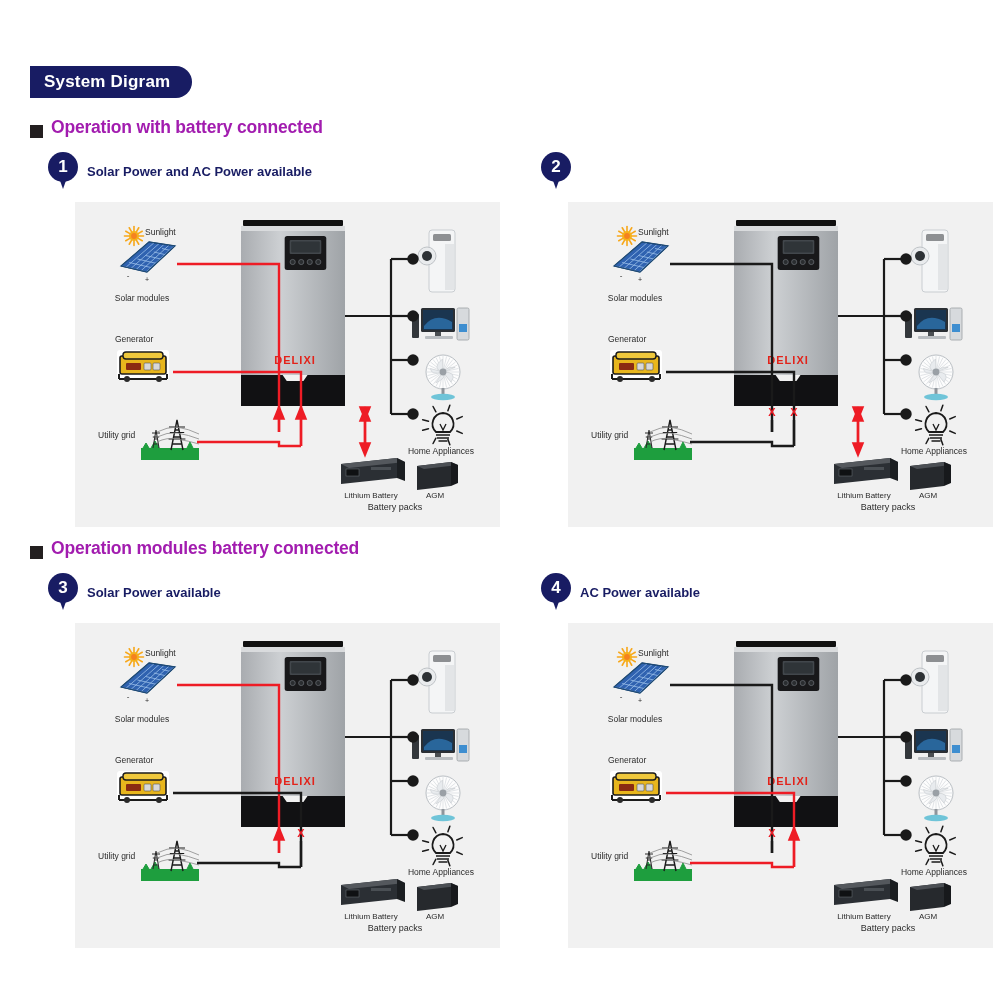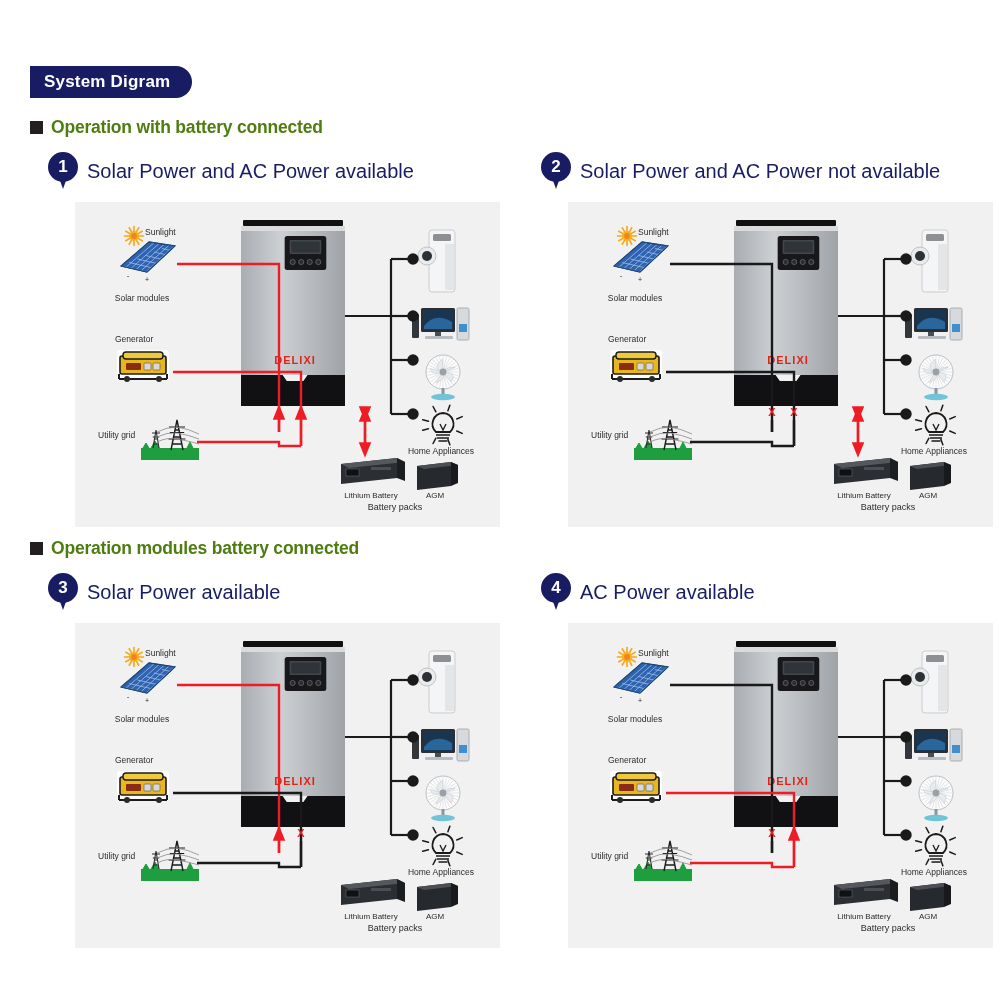--- a/index.html
+++ b/index.html
@@ -10,42 +10,42 @@
   .page { position:relative; width:1000px; height:1000px; }
 
   
   .title-badge {
     position:absolute; left:30px; top:66px; height:32px; padding:0 22px 0 14px;
     background:#181c63; border-radius:0 16px 16px 0;
     display:flex; align-items:center;
     color:#ffffff; font-size:17px; font-weight:bold; letter-spacing:.2px;
   }
   .section-head {
-    position:absolute; display:flex; align-items:center; gap:8px;
-    font-size:17.5px; font-weight:bold; color:#4d7c0f; letter-spacing:-.2px;
+    position:absolute; display:flex; align-items:flex-end; gap:8px;
+    font-size:17.5px; font-weight:bold; color:#a21caf; letter-spacing:-.2px;
   }
   .sq { width:13px; height:13px; background:#231f20; display:inline-block; }
 
   
   .pin-row { position:absolute; display:flex; align-items:center; gap:9px; }
   .pin { position:relative; width:30px; height:38px; flex:0 0 30px; }
   .pin .head {
     position:absolute; left:0; top:0; width:30px; height:30px; border-radius:50%;
     background:#181c63;
   }
   .pin .tail {
     position:absolute; left:9px; top:20px; width:12px; height:17px; background:#181c63;
     clip-path:polygon(0 0,100% 0,50% 100%);
   }
   .pin .num {
     position:absolute; left:0; top:0; width:30px; height:30px;
     display:flex; align-items:center; justify-content:center;
     color:#ffffff; font-size:17px; font-weight:bold; z-index:2;
   }
-  .pin-title { font-size:20px; font-weight:normal; color:#181c63; white-space:nowrap;text-align:center; }
+  .pin-title { font-size:13px; font-weight:bold; color:#181c63; white-space:nowrap;text-align:center; }
 
   
   .panel { position:absolute; background:#f1f1f1;padding-left:18px; }
   .panel svg { display:block; }
 </style>
 </head>
 <body>
 
 <div class="page">
 
@@ -71,21 +71,20 @@
     </span>
     <span class="pin-title">Solar Power and AC Power available</span>
   </div>
 
   <div class="pin-row" style="left:541px; top:152px;">
     <span class="pin">
       <span class="head"></span>
         <span class="tail"></span>
       <span class="num">2</span>
     </span>
-    <span class="pin-title">Solar Power and AC Power not available</span>
   </div>
 
   <div class="pin-row" style="left:48px; top:573px;">
     <span class="pin">
       <span class="head"></span>
         <span class="tail"></span>
       <span class="num">3</span>
     </span>
     <span class="pin-title">Solar Power available</span>
   </div>

